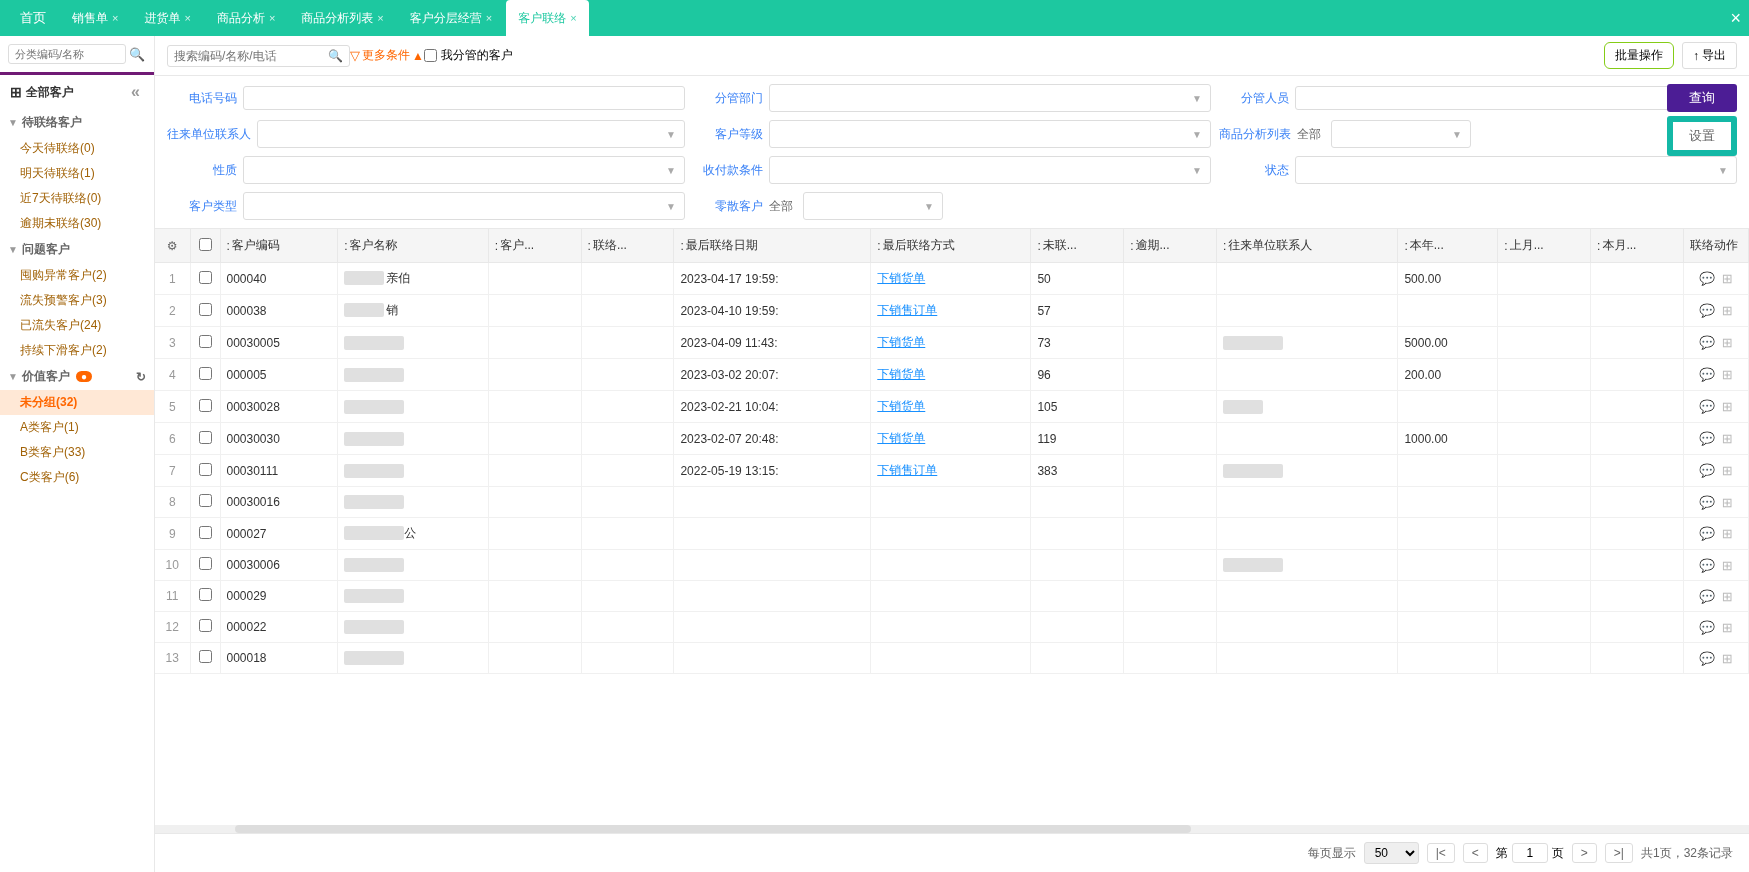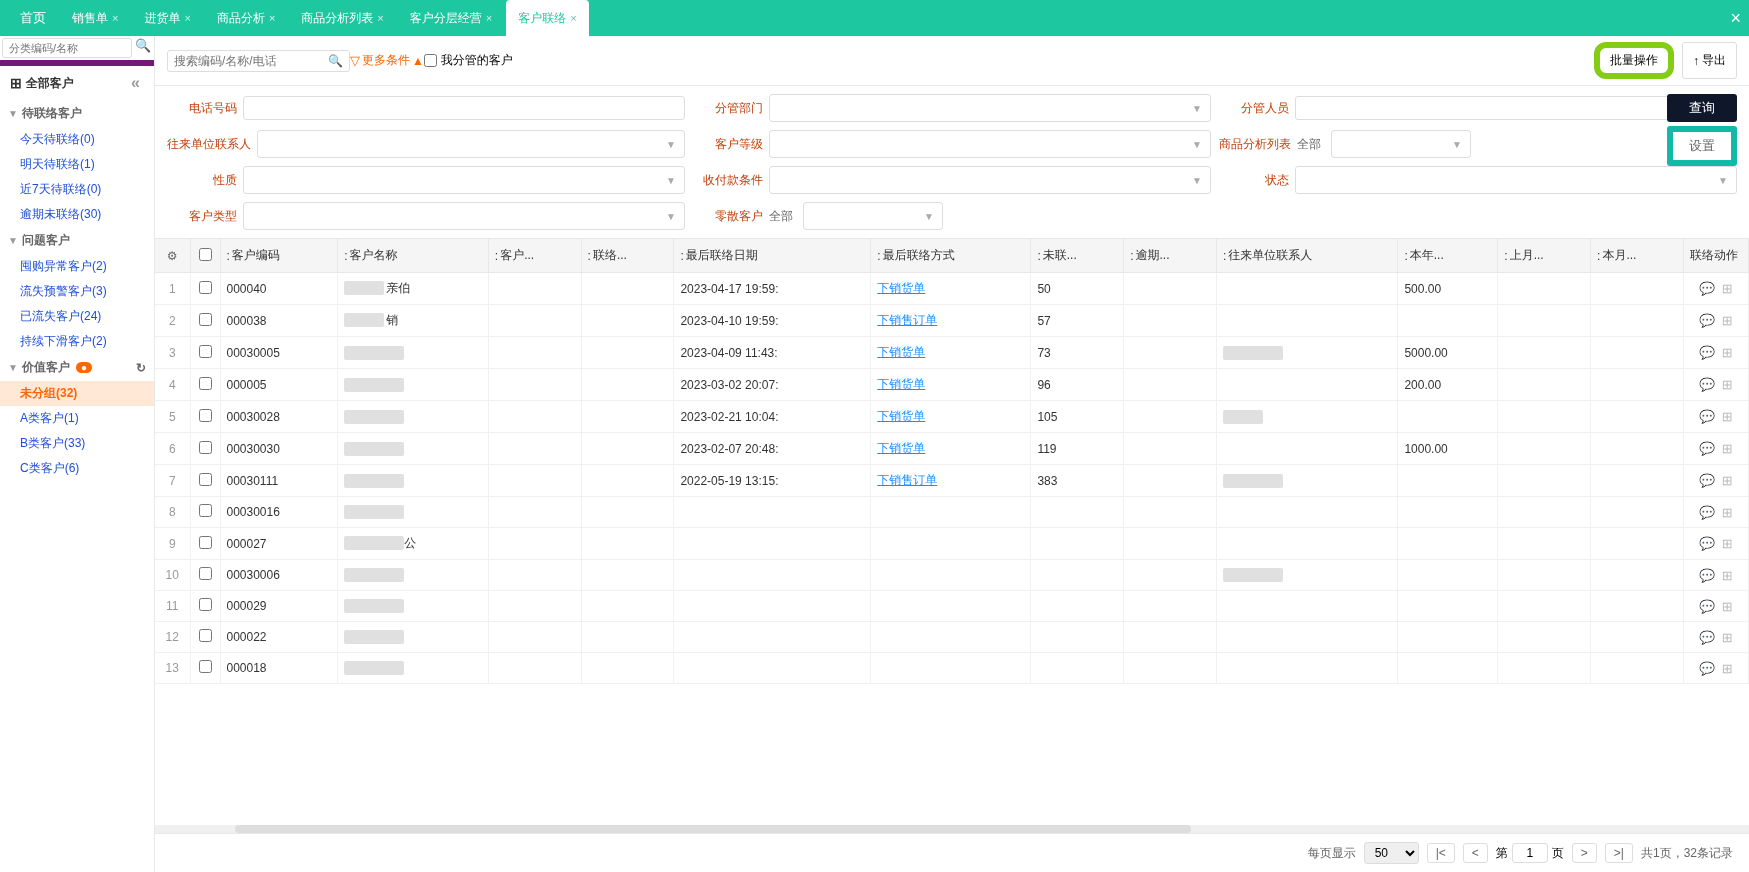--- a/index.html
+++ b/index.html
@@ -58,24 +58,25 @@
     .sidebar {
       width: 155px;
       background: #fff;
       border-right: 1px solid #e8e8e8;
       display: flex;
       flex-direction: column;
       overflow-y: auto;
       flex-shrink: 0;
     }
     .sidebar-search {
-      padding: 2px;
-      display: flex;
+      padding: 8px;
+      display: flex;
+      align-items: center;
       gap: 4px;
-      border-bottom: 6px solid #701a75;
+      border-bottom: 3px solid #701a75;
     }
     .sidebar-search input {
       border: 1px solid #ddd;
       border-radius: 3px;
       padding: 3px 6px;
       width: 100%;
       font-size: 11px;
       outline: none;
     }
     .sidebar-search .search-icon {
@@ -106,21 +107,21 @@
       color: #666;
       font-weight: bold;
       cursor: pointer;
     }
     .sidebar-group-title .arrow {
       font-size: 10px;
       color: #999;
     }
     .sidebar-item {
       padding: 4px 12px 4px 20px;
-      color: #1d4ed8;
+      color: #a16207;
       cursor: pointer;
       white-space: nowrap;
       overflow: hidden;
       text-overflow: ellipsis;
     }
     .sidebar-item.active-highlight { background: #ffe8d6; color: #ff6600; font-weight: bold; }
     .sidebar-badge {
       display: inline-block;
       background: #ff4d4f;
       color: #fff;
@@ -185,24 +186,24 @@
       align-items: center;
       gap: 4px;
       cursor: pointer;
     }
     .filter-actions {
       margin-left: auto;
       display: flex;
       gap: 8px;
     }
     .btn-batch {
-      border: 6px solid #84cc16;
+      border: 1px solid #84cc16;
       background: #fff;
       padding: 4px 10px;
-      border-radius: 12px;
+      border-radius: 6px;
       cursor: pointer;
       display: flex;
       align-items: center;
       gap: 3px;
     }
     .btn-export {
       border: 1px solid #ddd;
       background: #fff;
       padding: 4px 10px;
       border-radius: 3px;
@@ -221,21 +222,21 @@
       grid-template-columns: 1fr 1fr 1fr;
       gap: 8px;
       position: relative;
     }
     .filter-row {
       display: flex;
       align-items: center;
       gap: 6px;
     }
     .filter-label {
-      color: #c2410c;
+      color: #3b82f6;
       white-space: nowrap;
       min-width: 70px;
       text-align: right;
     }
     .filter-input {
       flex: 1;
       border: 1px solid #ddd;
       border-radius: 3px;
       padding: 4px 8px;
       font-size: 12px;
@@ -258,21 +259,21 @@
     .filter-select .arrow { color: #aaa; font-size: 10px; }
     .filter-btn-group {
       position: absolute;
       right: 12px;
       top: 8px;
       display: flex;
       flex-direction: column;
       gap: 4px;
     }
     .btn-query {
-      background: #0f172a;
+      background: #4c1d95;
       color: #fff;
       border: none;
       border-radius: 3px;
       padding: 5px 16px;
       cursor: pointer;
       font-size: 13px;
     }
     .btn-reset {
       background: #fff;
       color: #666;

